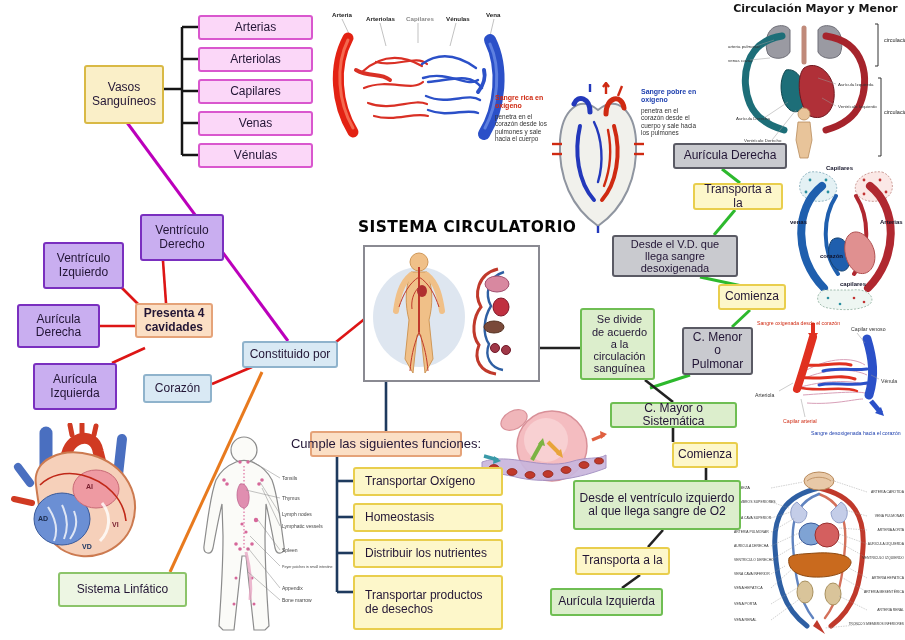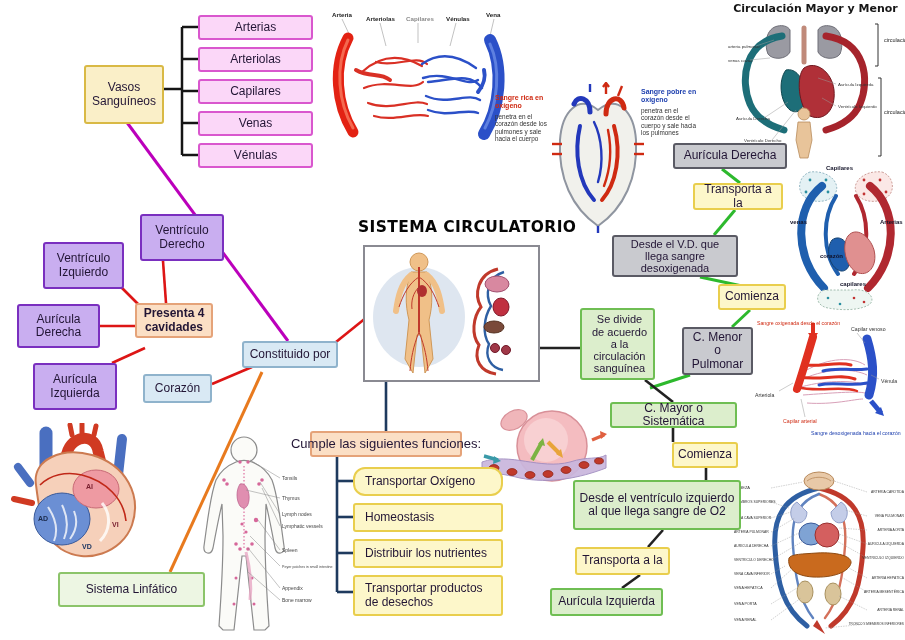--- a/index.html
+++ b/index.html
@@ -130,39 +130,39 @@
 
   <div class="node purple" style="left:140px;top:214px;width:84px;height:47px;">Ventrículo Derecho</div>
   <div class="node purple" style="left:43px;top:242px;width:81px;height:47px;">Ventrículo Izquierdo</div>
   <div class="node purple" style="left:17px;top:304px;width:83px;height:44px;">Aurícula Derecha</div>
   <div class="node purple" style="left:33px;top:363px;width:84px;height:47px;">Aurícula Izquierda</div>
   <div class="node peach bold" style="left:135px;top:303px;width:78px;height:35px;">Presenta 4 cavidades</div>
   <div class="node blue" style="left:143px;top:374px;width:69px;height:29px;">Corazón</div>
   <div class="node blue" style="left:242px;top:341px;width:96px;height:27px;">Constituido por</div>
 
   <div class="node peach" style="left:310px;top:431px;width:152px;height:26px;font-size:13px;white-space:nowrap;">Cumple las siguientes funciones:</div>
-  <div class="node yellow2 leftalign" style="left:353px;top:467px;width:150px;height:29px;border-radius:12px;">Transportar Oxígeno</div>
+  <div class="node yellow2 leftalign" style="left:353px;top:467px;width:150px;height:29px;">Transportar Oxígeno</div>
   <div class="node yellow2 leftalign" style="left:353px;top:503px;width:150px;height:29px;">Homeostasis</div>
   <div class="node yellow2 leftalign" style="left:353px;top:539px;width:150px;height:29px;">Distribuir los nutrientes</div>
-  <div class="node yellow2 leftalign" style="left:353px;top:575px;width:150px;height:41px;">Transportar productos de desechos</div>
+  <div class="node yellow2 leftalign" style="left:353px;top:575px;width:150px;height:55px;">Transportar productos de desechos</div>
 
   <div class="node gray" style="left:673px;top:143px;width:114px;height:26px;">Aurícula Derecha</div>
   <div class="node yellow2" style="left:693px;top:183px;width:90px;height:27px;">Transporta a la</div>
   <div class="node gray" style="left:612px;top:235px;width:126px;height:42px;font-size:11px;">Desde el V.D. que llega sangre desoxigenada</div>
   <div class="node yellow2" style="left:718px;top:284px;width:68px;height:26px;">Comienza</div>
   <div class="node green" style="left:580px;top:308px;width:75px;height:72px;font-size:11px;padding-left:8px;">Se divide de acuerdo a la circulación sanguínea</div>
   <div class="node gray" style="left:682px;top:327px;width:71px;height:48px;">C. Menor o Pulmonar</div>
 
   <div class="node green" style="left:610px;top:402px;width:127px;height:26px;">C. Mayor o Sistemática</div>
   <div class="node yellow2" style="left:672px;top:442px;width:66px;height:26px;">Comienza</div>
   <div class="node green" style="left:573px;top:480px;width:168px;height:50px;">Desde el ventrículo izquierdo al que llega sangre de O2</div>
   <div class="node yellow2" style="left:575px;top:547px;width:95px;height:28px;">Transporta a la</div>
   <div class="node green" style="left:550px;top:588px;width:113px;height:28px;">Aurícula Izquierda</div>
 
-  <div class="node greenlt" style="left:58px;top:572px;width:147px;height:35px;text-align:right;">Sistema Linfático</div>
+  <div class="node greenlt" style="left:58px;top:572px;width:129px;height:35px;text-align:right;">Sistema Linfático</div>
 
   <svg class="illus" style="left:328px;top:8px;" width="182" height="140" viewBox="0 0 182 140">
     <g font-size="6.2" font-weight="bold" fill="#222">
       <text x="4" y="9">Arteria</text>
       <text x="38" y="13">Arteriolas</text>
       <text x="78" y="13" fill="#8a8a8a">Capilares</text>
       <text x="118" y="13">Vénulas</text>
       <text x="158" y="9">Vena</text>
     </g>
     <g stroke="#999" stroke-width=".6">

